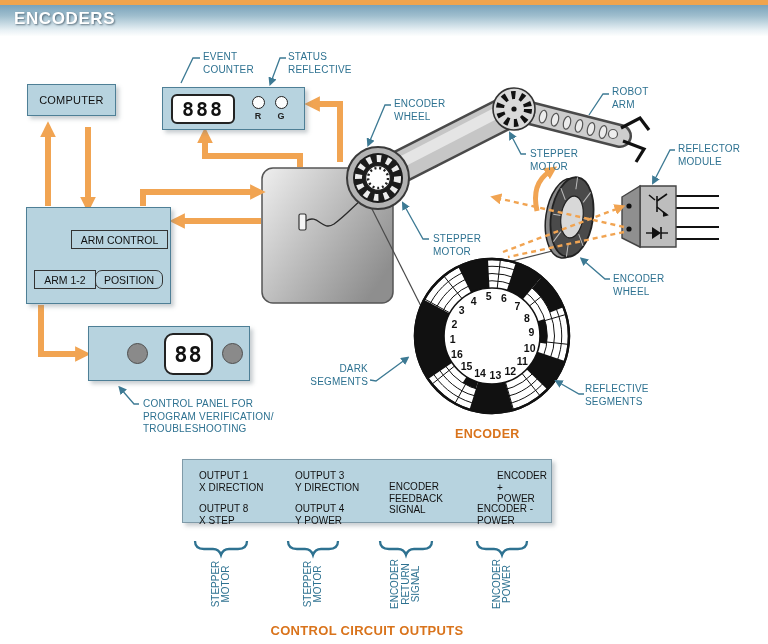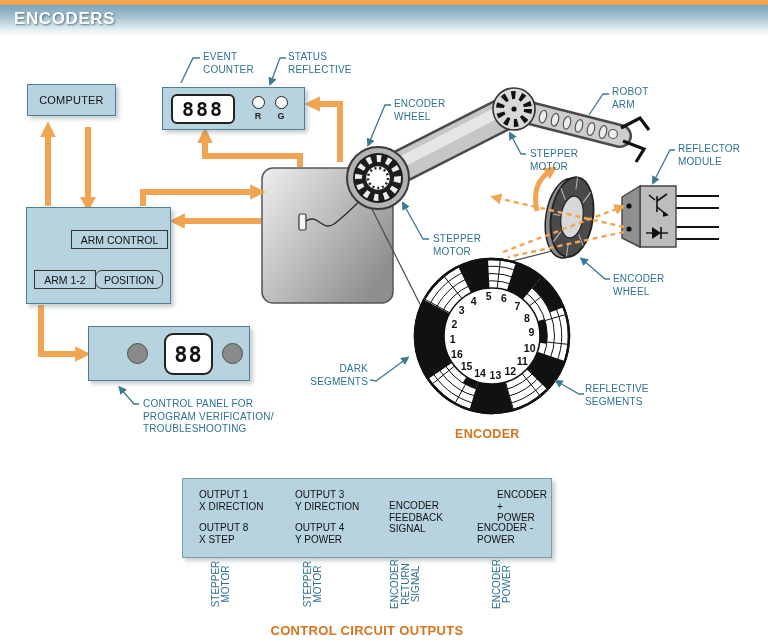--- a/index.html
+++ b/index.html
@@ -325,21 +325,21 @@
   </div>
   <div class="lbl" style="left:143px;top:398px;">
     <span>CONTROL PANEL FOR</span>
       <span>PROGRAM VERIFICATION/</span>
     <span>TROUBLESHOOTING</span>
   </div>
 
   <div class="olbl" style="left:455px;top:427px;font-size:12.5px;">ENCODER</div>
   <div class="olbl" style="left:182px;top:623px;width:370px;text-align:center;font-size:13px;">CONTROL CIRCUIT OUTPUTS</div>
 
-  <div class="box" style="left:182px;top:478px;width:370px;height:80px;border-color:#7F9AA8;">
+  <div class="box" style="left:182px;top:459px;width:370px;height:64px;border-color:#7F9AA8;">
     <div class="tcell" style="left:16px;top:10px;">
       <span>OUTPUT 1</span>
         <span>X DIRECTION</span>
     </div>
     <div class="tcell" style="left:16px;top:43px;">
       <span>OUTPUT 8</span>
         <span>X STEP</span>
     </div>
     <div class="tcell" style="left:112px;top:10px;">
       <span>OUTPUT 3</span>

